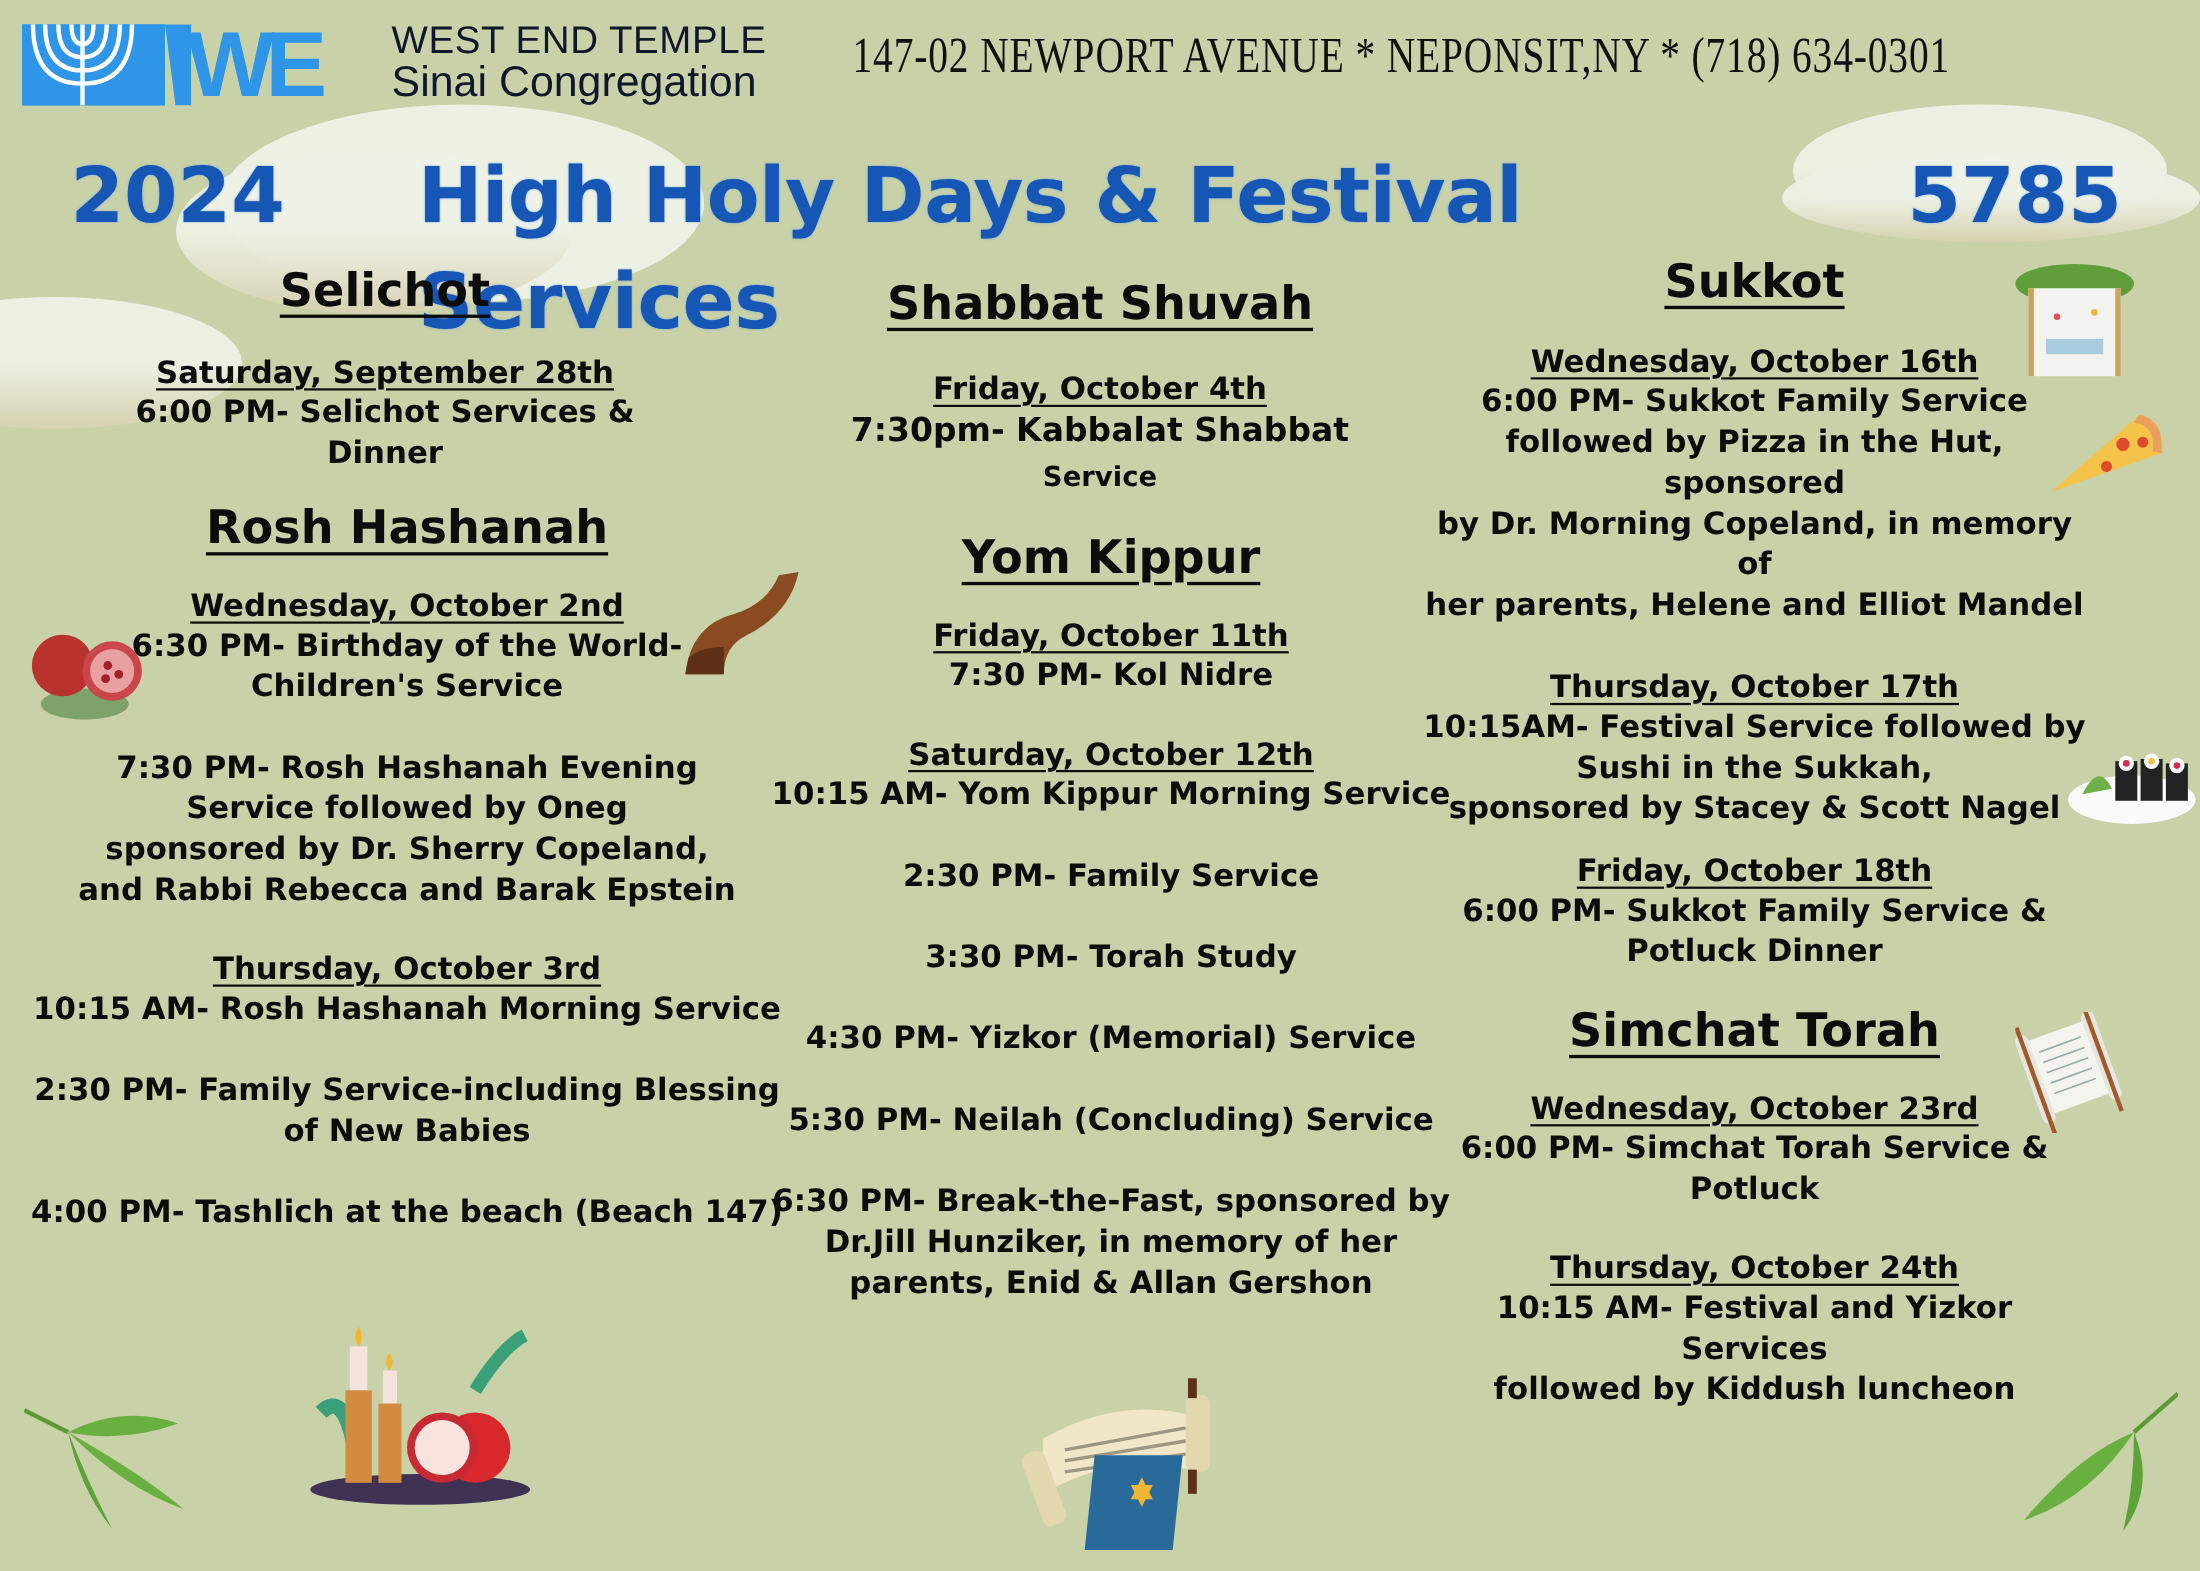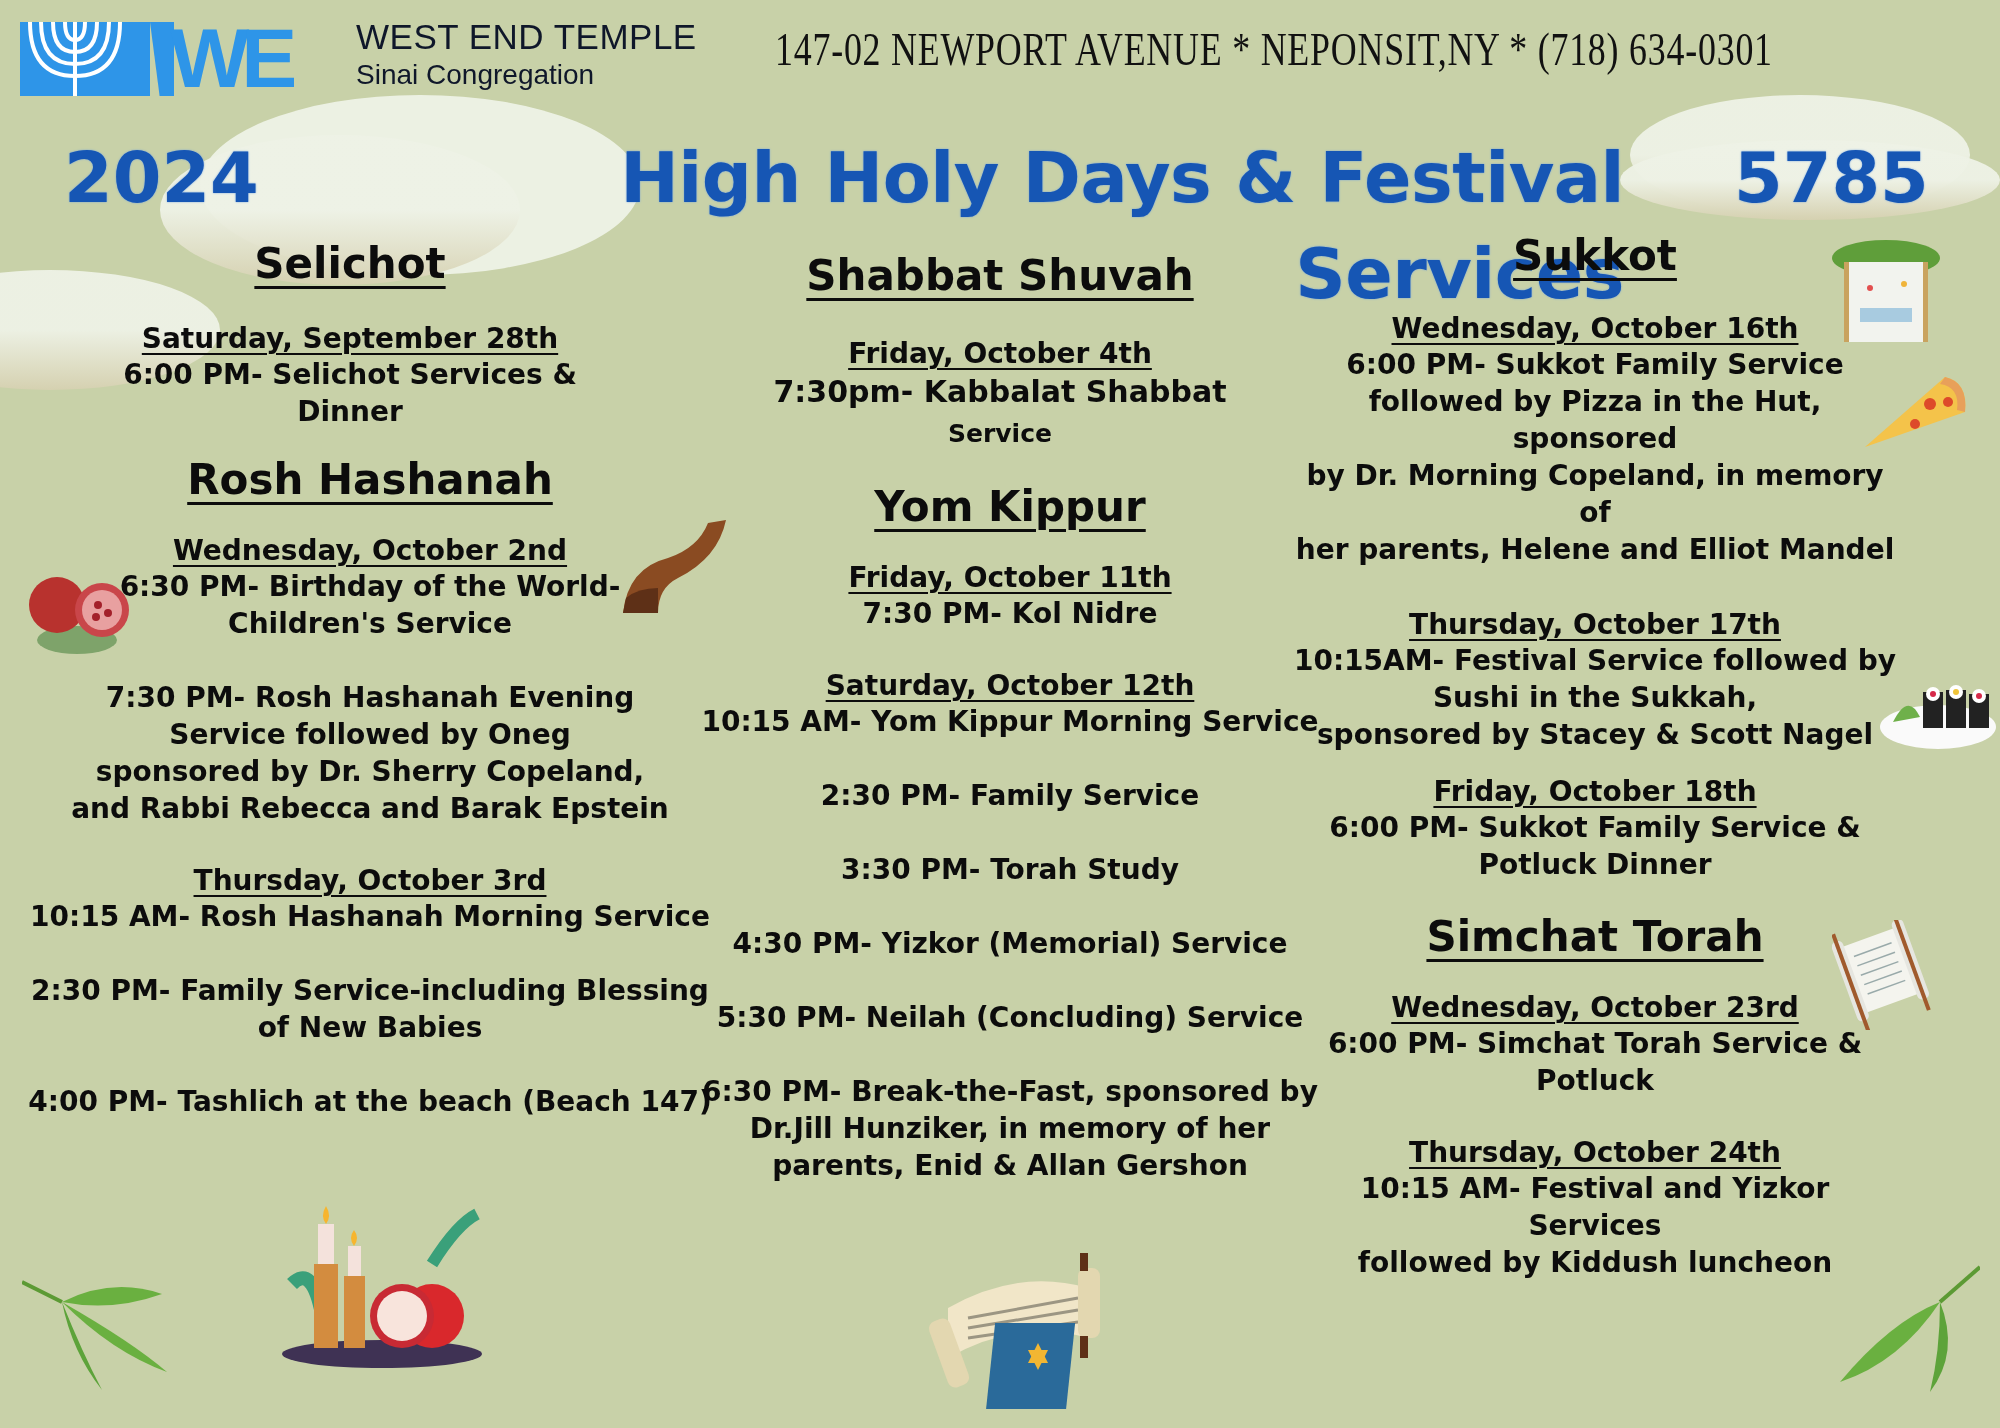--- a/index.html
+++ b/index.html
@@ -12,26 +12,26 @@
   }
   .cloud { position: absolute; background: #eef2e6; border-radius: 50%; opacity: .95; }
   .cloud.shade { background: linear-gradient(180deg, #eef2e6 50%, #d6d1b1 100%); }
 
   
   .logo { position: absolute; left: 20px; top: 22px; width: 306px; height: 74px; }
   .logo-menorah { position: absolute; left: 0; top: 0; width: 130px; height: 74px; background: #2e95e8; }
   .logo-we { position: absolute; left: 150px; top: -6px; font: bold 84px/1 "Liberation Sans", sans-serif; color: #2e95e8; letter-spacing: -8px; }
   .logo-text { position: absolute; left: 356px; top: 18px; color: #0f172a; font-family: "Liberation Sans", sans-serif; }
   .logo-text .l1 { font-size: 35px; line-height: 38px; letter-spacing: .5px; }
-  .logo-text .l2 { font-size: 28px; line-height: 38px; }
+  .logo-text .l2 { font-size: 39px; line-height: 38px; }
   .address { position: absolute; left: 775px; top: 22px; width: 1150px; font: 46px/56px "Liberation Serif", serif;
     letter-spacing: 1px; transform: scaleX(.78); transform-origin: left top; color: #111; white-space: nowrap; }
 
   
-  .title-row { position: absolute; top: 130px; left: 0; width: 1624px; height: 100px; text-align: right; }
+  .title-row { position: absolute; top: 130px; left: 0; width: 1624px; height: 100px; }
   .title-year, .title-main, .title-heb {
     position: absolute; top: 0; color: #1656b4; font-weight: bold;
     font-family: "DejaVu Sans", sans-serif; font-size: 70px; line-height: 96px;
     text-shadow: 0 0 2px #6fa0e0;
   }
   .title-year { left: 64px; }
   .title-main { left: 380px; letter-spacing: -.5px; }
   .title-heb { left: 1734px; }
 
   

